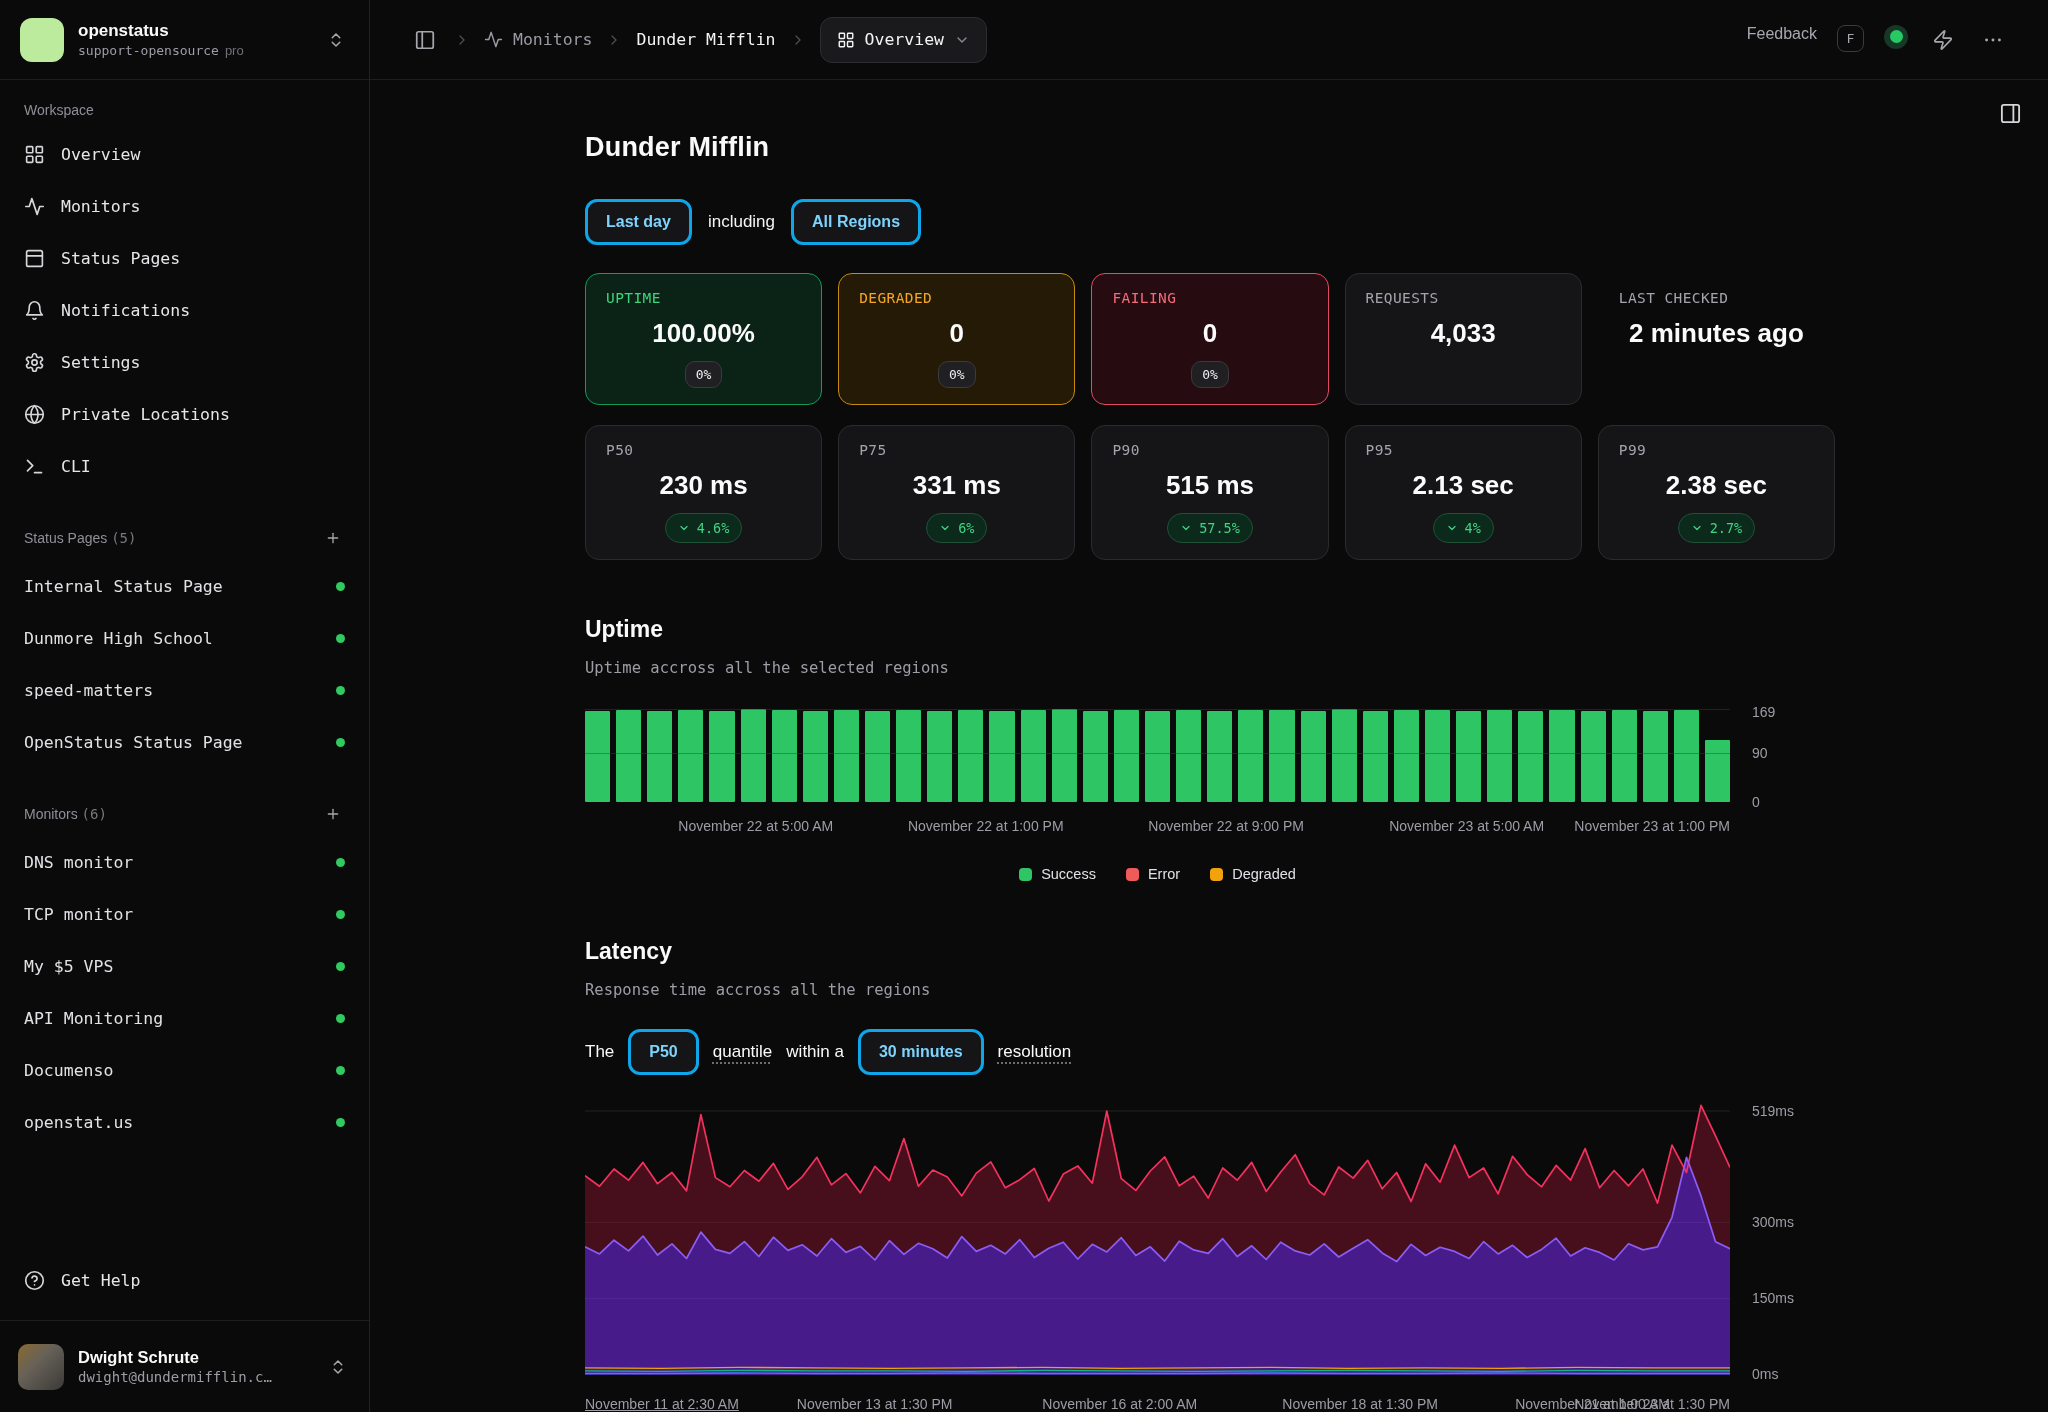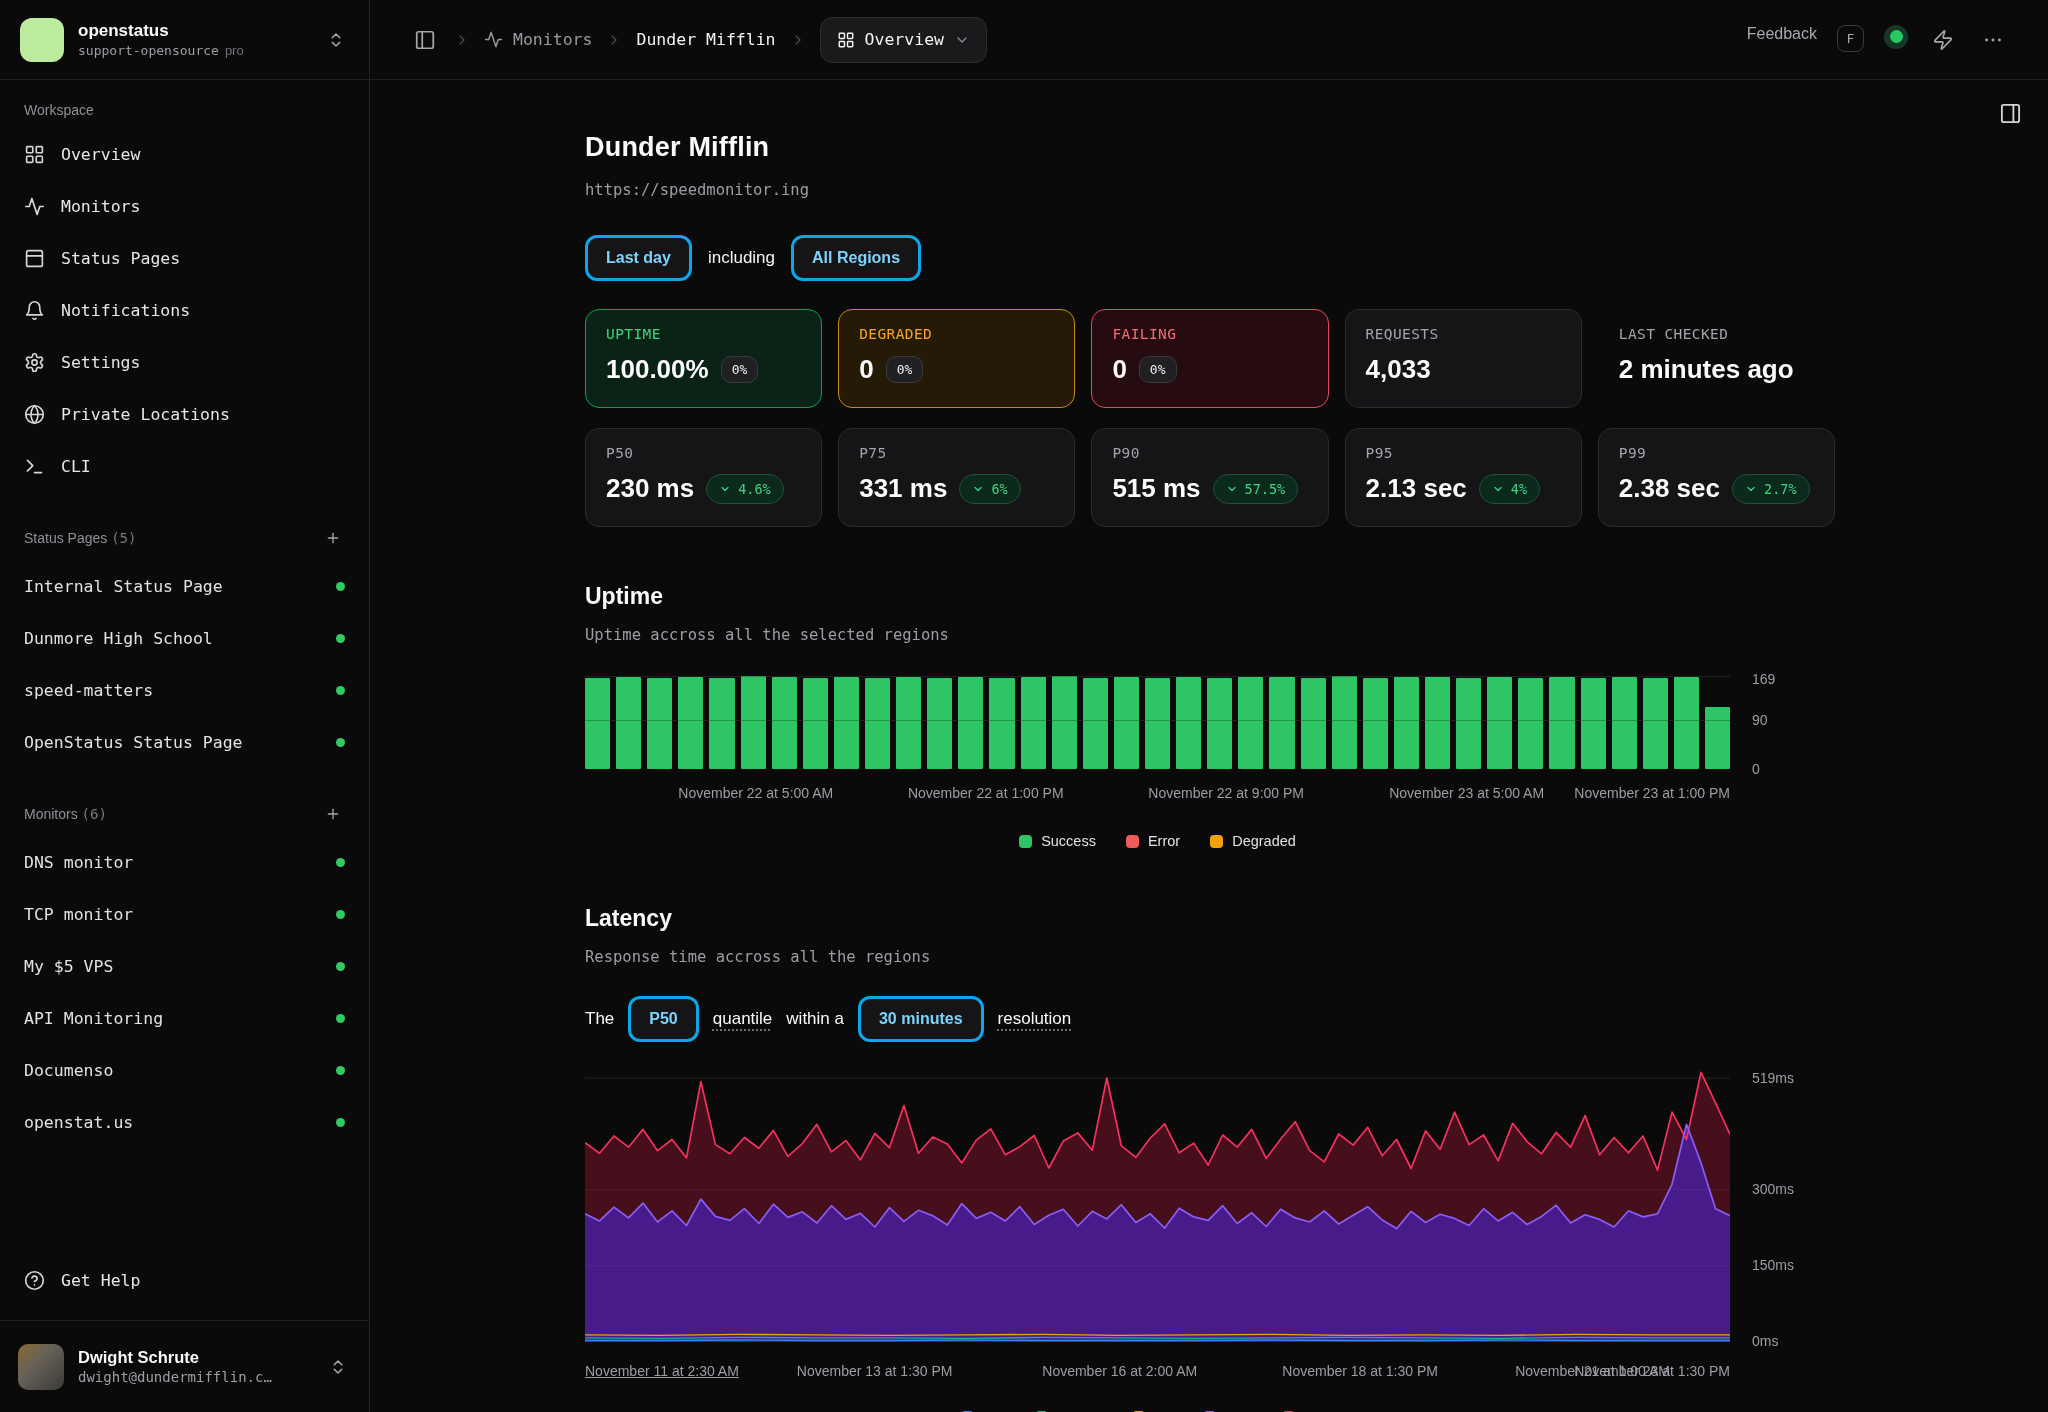--- a/index.html
+++ b/index.html
@@ -111,21 +111,21 @@
     background:#151517; border:1px solid #2b2b2f;
   }
   .card.plain { background:transparent; border-color:transparent; }
   .card.success { background:#0b2317; border-color:#0f9d58; }
   .card.success .card-label { color:#3ed47c; }
   .card.degraded { background:#251a05; border-color:#c78b0b; }
   .card.degraded .card-label { color:#f5a726; }
   .card.failing { background:#260b11; border-color:#e24a62; }
   .card.failing .card-label { color:#f56b78; }
   .card-label { font-size:14.5px; color:#a4a4ac; letter-spacing:0.4px; }
-  .card-value-row { display:flex; align-items:center; gap:12px; margin-top:12px; }
+  .card-value-row { display:flex; align-items:center; gap:12px; margin-top:12px;flex-direction:column; }
   .card-value { font-size:26px; font-weight:700; color:#fbfbfc; }
   .pct-badge {
     font-size:13px; color:#ececf0; background:#202023; border:1px solid #3a3a40;
     padding:5px 10px; border-radius:10px;
   }
   .delta-badge {
     display:inline-flex; align-items:center; gap:7px;
     background:#0b2a1b; border:1px solid #1f5136; border-radius:999px;
     padding:6px 12px; color:#43d286; font-size:13.5px;
   }
@@ -411,21 +411,20 @@
   <div class="content">
     <span class="icon-btn panel-toggle">
         <svg width="23" height="23" viewBox="0 0 24 24" fill="none" stroke="currentColor" stroke-width="1.9" stroke-linecap="round" stroke-linejoin="round">
           <rect x="3" y="3" width="18" height="18" rx="2"></rect>
           <line x1="15" y1="3" x2="15" y2="21"></line>
         </svg>
       </span>
 
     <div class="container">
       <h1 class="page-title">Dunder Mifflin</h1>
-      <div class="page-url mono">https://speedmonitor.ing</div>
 
       <div class="filter-row">
         <button class="btn">Last day</button>
         <span class="plain-word">including</span>
         <button class="btn">All Regions</button>
       </div>
 
       <div class="cards">
         <div class="card success">
           <div class="card-label mono">UPTIME</div>

